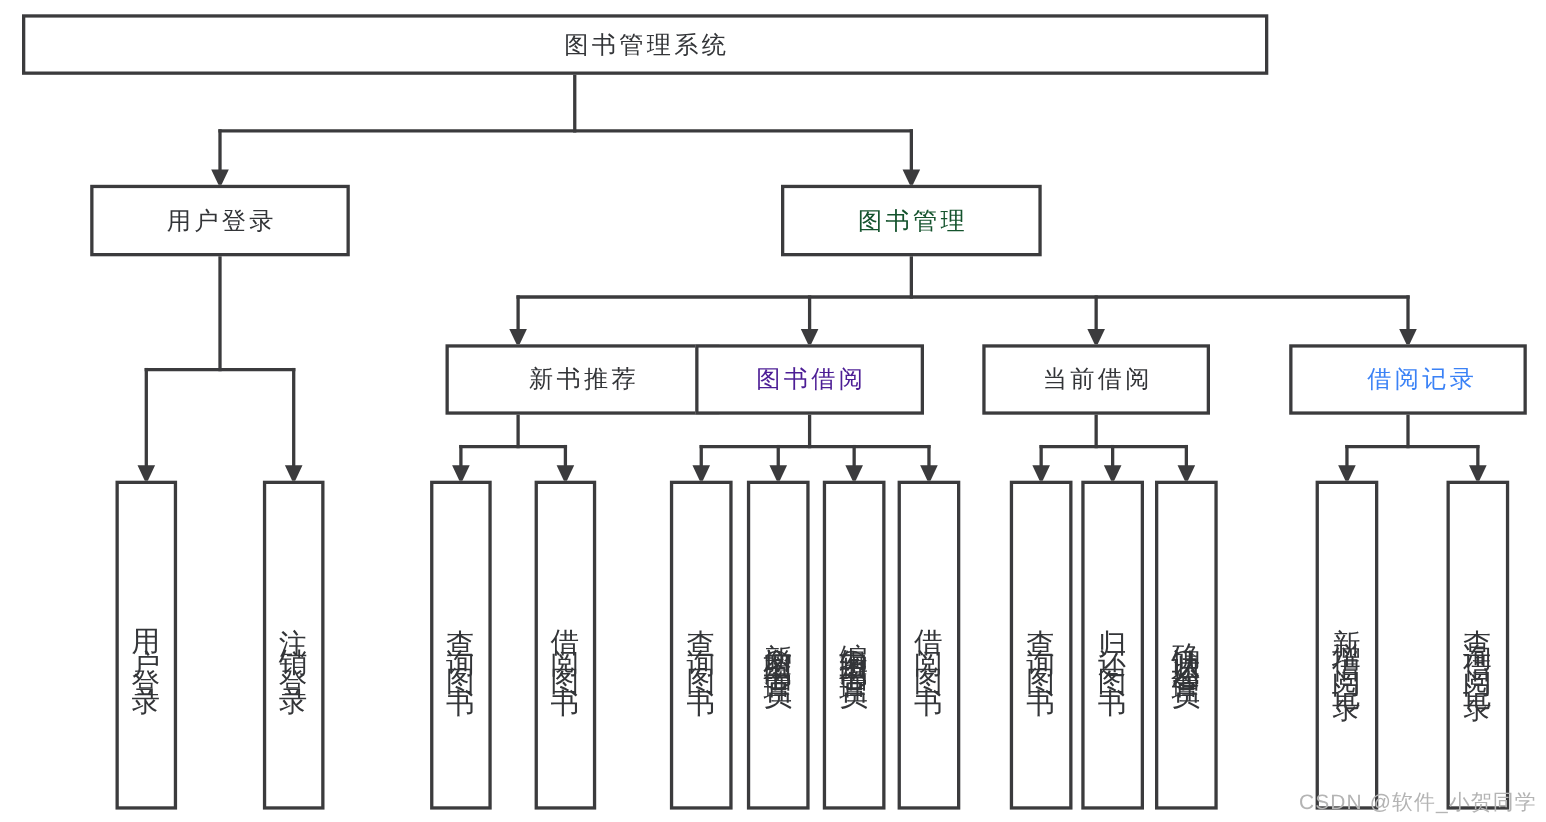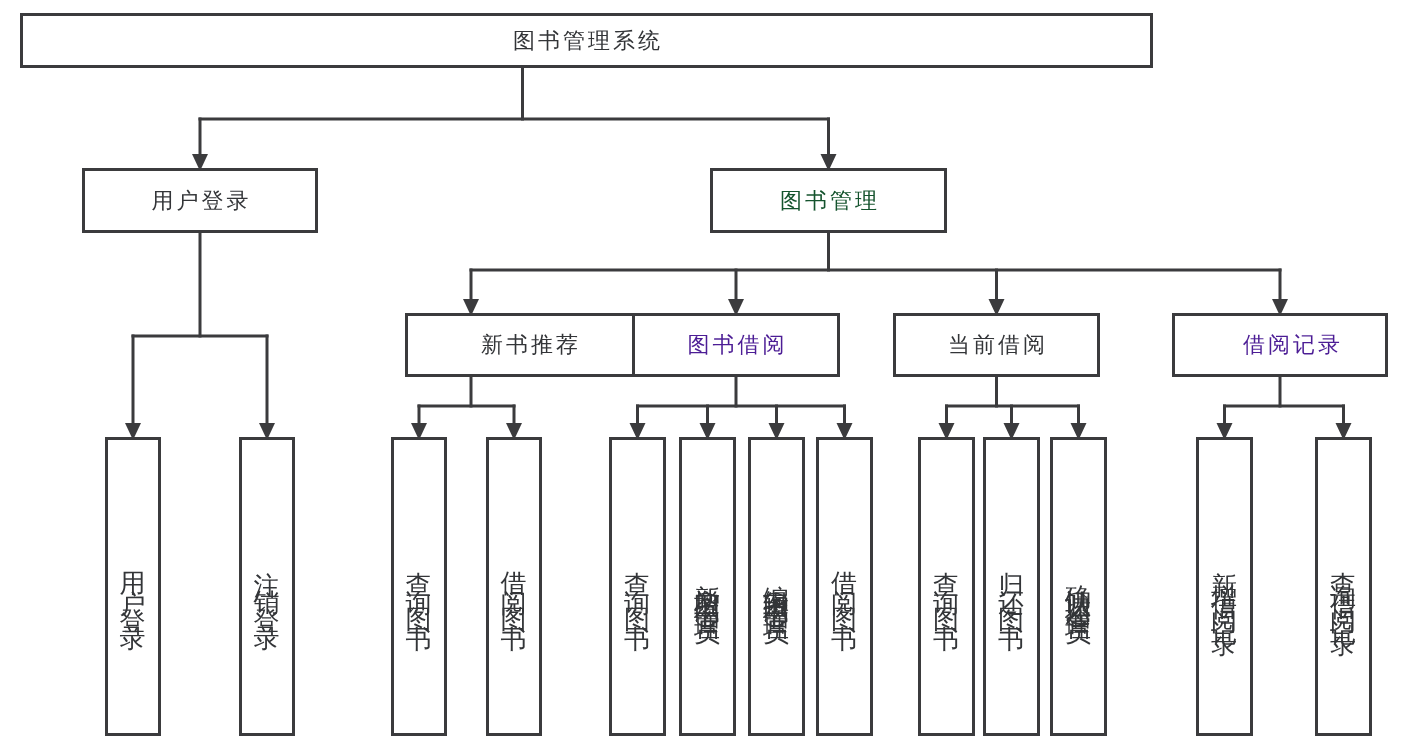--- a/index.html
+++ b/index.html
@@ -121,21 +121,21 @@
       </div>
       <div class="node hnode" style="left: 363px; top: 313px; width: 249px; height: 64px; border-color: rgb(59, 59, 61); color: rgb(51, 53, 56); margin-left: 42px;">
         <span class="label">新书推荐</span>
       </div>
       <div class="node hnode" style="left: 632px; top: 313px; width: 208px; height: 64px; border-color: rgb(59, 59, 61); color: #4c1d95;">
         <span class="label">图书借阅</span>
       </div>
       <div class="node hnode" style="left: 893px; top: 313px; width: 207px; height: 64px; border-color: rgb(59, 59, 61); color: rgb(51, 53, 56);">
         <span class="label">当前借阅</span>
       </div>
-      <div class="node hnode" style="left: 1172px; top: 313px; width: 216px; height: 64px; border-color: rgb(59, 59, 61); color: #4c1d95; padding-left: 23px;">
+      <div class="node hnode" style="left: 1172px; top: 313px; width: 216px; height: 64px; border-color: rgb(59, 59, 61); color: #3b82f6; padding-left: 23px;">
         <span class="label">借阅记录</span>
       </div>
       <div class="node vnode" style="left: 105px; top: 437px; width: 56px; height: 299px; border-color: rgb(59, 59, 61); color: rgb(51, 53, 56);">
         <span class="label" style="letter-spacing: 18px;">用户登录</span>
       </div>
       <div class="node vnode" style="left: 239px; top: 437px; width: 56px; height: 299px; border-color: rgb(59, 59, 61); color: rgb(51, 53, 56);">
         <span class="label" style="letter-spacing: 18px;">注销登录</span>
       </div>
       <div class="node vnode" style="left: 391px; top: 437px; width: 56px; height: 299px; border-color: rgb(59, 59, 61); color: rgb(51, 53, 56);">
         <span class="label" style="letter-spacing: 18px;">查询图书</span>
@@ -164,13 +164,14 @@
       <div class="node vnode" style="left: 1050px; top: 437px; width: 57px; height: 299px; border-color: rgb(59, 59, 61); color: rgb(51, 53, 56);">
         <span class="label" style="letter-spacing: 5px;">确认归还（管理员）</span>
       </div>
       <div class="node vnode" style="left: 1196px; top: 437px; width: 57px; height: 299px; border-color: rgb(59, 59, 61); color: rgb(51, 53, 56);">
         <span class="label" style="letter-spacing: 12px;">新增借阅记录</span>
       </div>
       <div class="node vnode" style="left: 1315px; top: 437px; width: 57px; height: 299px; border-color: rgb(59, 59, 61); color: rgb(51, 53, 56);">
         <span class="label" style="letter-spacing: 12px;">查询借阅记录</span>
       </div>
     </div>
+  <div id="watermark" style="color: rgb(180, 180, 180);">CSDN @软件_小贺同学</div>
 </div>
 
 </body></html>

